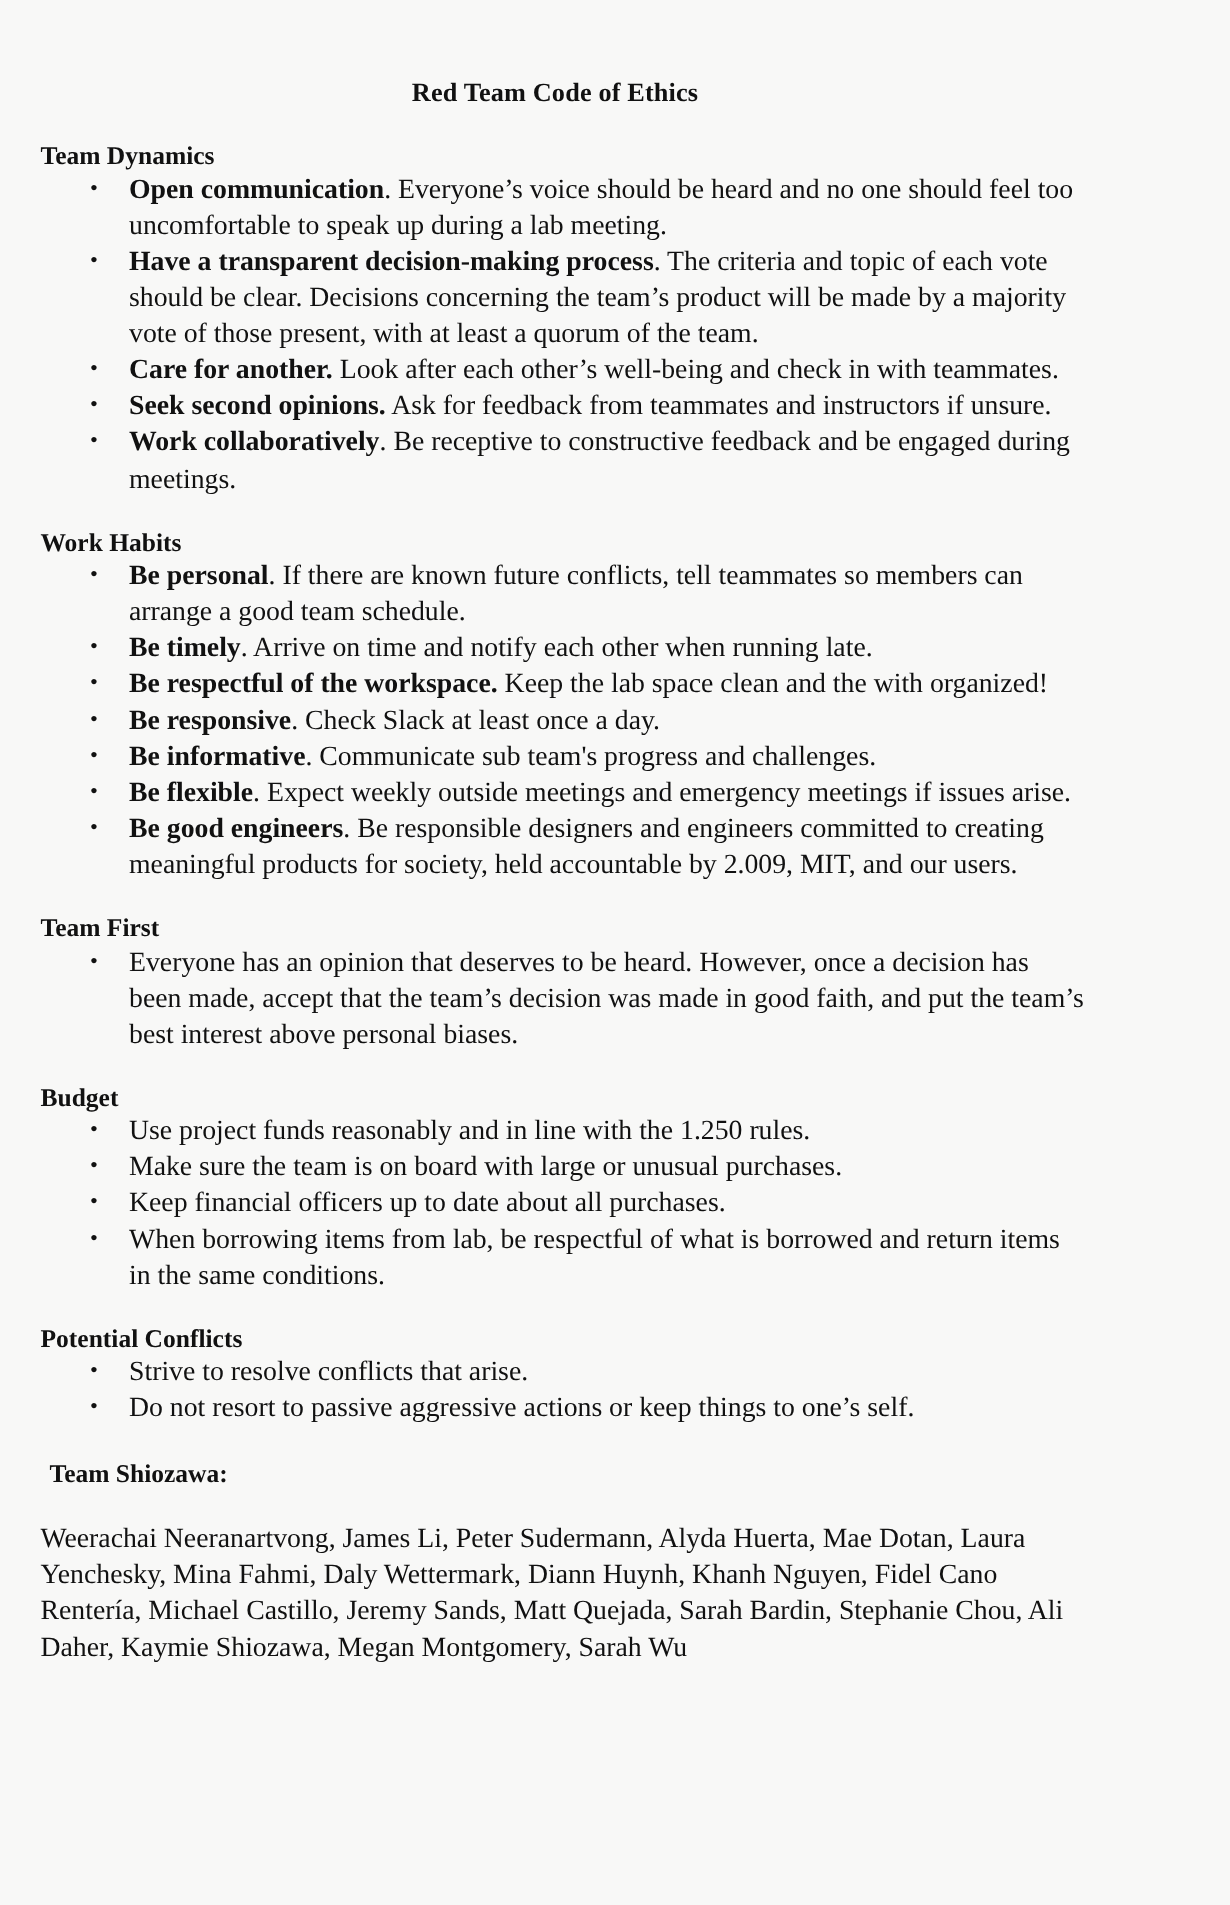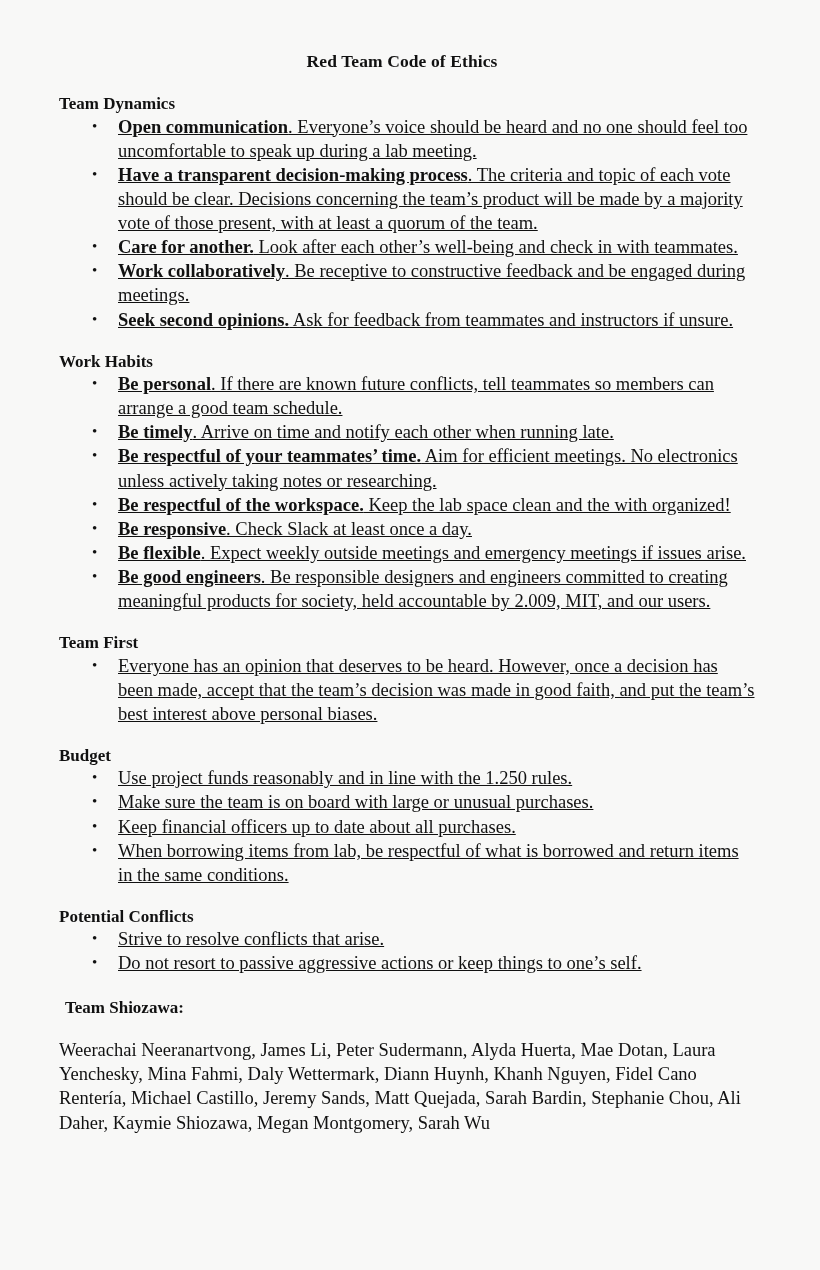--- a/index.html
+++ b/index.html
@@ -13,21 +13,20 @@
     font-family: "Liberation Serif", "DejaVu Serif", serif;
     color: #111111;
     overflow: hidden;
   }
   .page {
     position: relative;
     width: 740px;
     height: 1270px;
     box-sizing: border-box;
     padding: 16px;
-    margin-left: 32px;
   }
   .doc-title {
     text-align: center;
     font-weight: bold;
     font-size: 17.5px;
     letter-spacing: 0.1px;
     margin: 0;
     padding-top: 36px;
     line-height: 1.1;
   }
@@ -42,21 +41,20 @@
     padding: 0 0 0 11px;
     line-height: 1.25;
   }
   .section-heading.indented {
     padding-left: 17px;
   }
   ul.bullets {
     list-style: none;
     margin: 0;
     padding: 0;
-    text-decoration: underline;
   }
   ul.bullets > li {
     position: relative;
     padding-left: 70px;
     margin: 0;
     font-size: 18.5px;
     line-height: 1.305;
     text-align: left;
   }
   ul.bullets > li::before {
@@ -90,33 +88,33 @@
   <h1 class="doc-title">Red Team Code of Ethics</h1>
 
   <div class="team-dynamics-wrap">
     <div id="sections-root">
         <div class="section">
           <div class="section-heading">Team Dynamics</div>
           <ul class="bullets">
             <li><span class="lead">Open communication</span><span>. Everyone’s voice should be heard and no one should feel too uncomfortable to speak up during a lab meeting.</span></li>
             <li><span class="lead">Have a transparent decision-making process</span><span>. The criteria and topic of each vote should be clear. Decisions concerning the team’s product will be made by a majority vote of those present, with at least a quorum of the team.</span></li>
             <li><span class="lead">Care for another.</span><span> Look after each other’s well-being and check in with teammates.</span></li>
+            <li><span class="lead">Seek second opinions.</span><span> Ask for feedback from teammates and instructors if unsure.</span></li>
             <li><span class="lead">Work collaboratively</span><span>. Be receptive to constructive feedback and be engaged during meetings.</span></li>
-            <li><span class="lead">Seek second opinions.</span><span> Ask for feedback from teammates and instructors if unsure.</span></li>
           </ul>
         </div>
         <div class="gap-sec"></div>
         <div class="section">
           <div class="section-heading">Work Habits</div>
           <ul class="bullets">
             <li><span class="lead">Be personal</span><span>. If there are known future conflicts, tell teammates so members can arrange a good team schedule.</span></li>
             <li><span class="lead">Be timely</span><span>. Arrive on time and notify each other when running late.</span></li>
-            <li><span class="lead">Be respectful of your teammates’ time.</span><span> Aim for efficient meetings. No electronics unless actively taking notes or researching.</span></li>
             <li><span class="lead">Be respectful of the workspace.</span><span> Keep the lab space clean and the with organized!</span></li>
             <li><span class="lead">Be responsive</span><span>. Check Slack at least once a day.</span></li>
+            <li><span class="lead">Be informative</span><span>. Communicate sub team's progress and challenges.</span></li>
             <li><span class="lead">Be flexible</span><span>. Expect weekly outside meetings and emergency meetings if issues arise.</span></li>
             <li><span class="lead">Be good engineers</span><span>. Be responsible designers and engineers committed to creating meaningful products for society, held accountable by 2.009, MIT, and our users.</span></li>
           </ul>
         </div>
         <div class="gap-sec"></div>
         <div class="section">
           <div class="section-heading">Team First</div>
           <ul class="bullets">
             <li><span>Everyone has an opinion that deserves to be heard. However, once a decision has been made, accept that the team’s decision was made in good faith, and put the team’s best interest above personal biases.</span></li>
           </ul>

